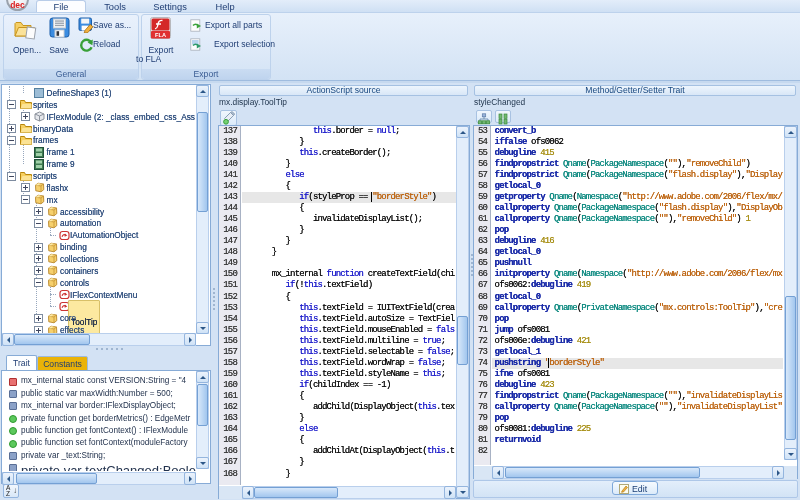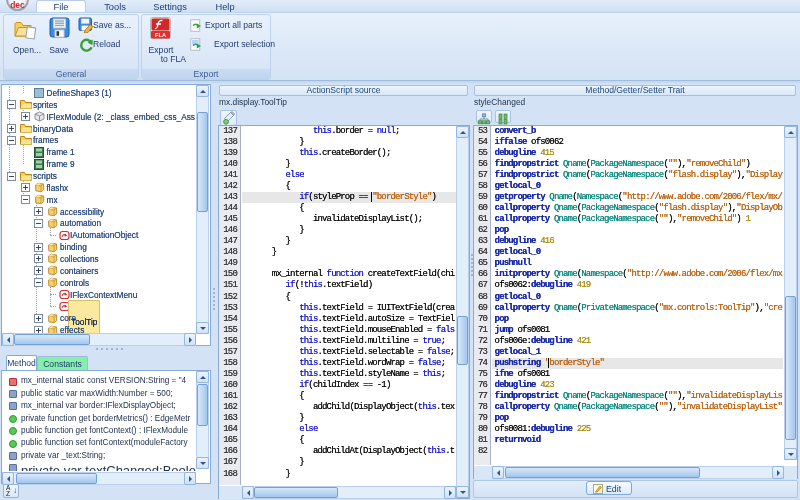--- a/index.html
+++ b/index.html
@@ -84,21 +84,21 @@
 <rect x="0.8" y="0.8" width="9" height="11.4" fill="#fdfdfd" stroke="#a8b0ba" stroke-width="0.8"></rect>
 <rect x="2" y="2" width="6.6" height="4.5" fill="#b8d4ee"></rect>
 <path d="M3 7.5 Q5.5 5 8 7.5" fill="none" stroke="#2f9a6a" stroke-width="1.6"></path>
 <path d="M6.8 5.4 L11 8 L6.8 10.6 Z" fill="#2f9a6a"></path>
 </svg>
 <div class="abs rtxt" style="left:2px;top:45px;width:50px;text-align:center">Open...</div>
 <div class="abs rtxt" style="left:40px;top:45px;width:38px;text-align:center">Save</div>
 <div class="abs rtxt" style="left:93px;top:20px">Save as...</div>
 <div class="abs rtxt" style="left:93px;top:39px">Reload</div>
 <div class="abs rtxt" style="left:136px;top:45px;width:50px;text-align:center">Export</div>
-<div class="abs rtxt" style="left:136px;top:54px;width:50px;text-align:right">to FLA</div>
+<div class="abs rtxt" style="left:136px;top:54px;width:50px;text-align:left">to FLA</div>
 <div class="abs rtxt" style="left:205px;top:20px">Export all parts</div>
 <div class="abs rtxt" style="left:214px;top:39px">Export selection</div>
 <div class="abs" style="left:1px;top:84px;width:210px;height:262px;border:1px solid #87abd6;background:#fff"></div>
 <div class="abs trk" style="left:196px;top:85px;width:13px;height:249px"></div>
 <div class="abs sbtn" style="left:196px;top:85px;width:13px;height:12px">
     <i style="left:3px;top:1px;border-bottom-color:#2c5788"></i>
   </div>
 <div class="abs sbtn" style="left:196px;top:322px;width:13px;height:12px">
     <i style="left:3px;top:4px;border-top-color:#2c5788"></i>
   </div>
@@ -296,22 +296,22 @@
     <div class="abs tree" style="left:58px;top:240.0px;line-height:10.5px">effects</div>
   </div>
 <div class="abs" style="left:96px;top:348px;width:30px;height:3px;display:flex;gap:3px">
     <i style="width:2px;height:2px;background:#8ea6c4;border-radius:50%"></i>
     <i style="width:2px;height:2px;background:#8ea6c4;border-radius:50%"></i>
     <i style="width:2px;height:2px;background:#8ea6c4;border-radius:50%"></i>
     <i style="width:2px;height:2px;background:#8ea6c4;border-radius:50%"></i>
     <i style="width:2px;height:2px;background:#8ea6c4;border-radius:50%"></i>
     <i style="width:2px;height:2px;background:#8ea6c4;border-radius:50%"></i>
   </div>
-<div class="abs" style="left:37px;top:356px;width:51px;height:15px;background:#86efac;border:1px solid #9cbadf;border-radius:2px 2px 0 0;color:#1f3d73;font-size:8.6px;text-align:center;line-height:14px">Constants</div>
-<div class="abs" style="left:6px;top:355px;width:31px;height:16px;background:#fdfeff;border:1px solid #87abd6;border-bottom:none;border-radius:2px 2px 0 0;color:#1f3d73;font-size:8.6px;text-align:center;line-height:15px">Method</div>
+<div class="abs" style="left:37px;top:356px;width:51px;height:15px;background:#eab308;border:1px solid #9cbadf;border-radius:2px 2px 0 0;color:#1f3d73;font-size:8.6px;text-align:center;line-height:14px">Constants</div>
+<div class="abs" style="left:6px;top:355px;width:31px;height:16px;background:#fdfeff;border:1px solid #87abd6;border-bottom:none;border-radius:2px 2px 0 0;color:#1f3d73;font-size:8.6px;text-align:center;line-height:15px">Trait</div>
 <div class="abs" style="left:1px;top:370px;width:210px;height:114px;border:1px solid #87abd6;background:#fff"></div>
 <div class="abs trk" style="left:196px;top:371px;width:13px;height:98px"></div>
 <div class="abs sbtn" style="left:196px;top:371px;width:13px;height:12px">
     <i style="left:3px;top:1px;border-bottom-color:#2c5788"></i>
   </div>
 <div class="abs sbtn" style="left:196px;top:457px;width:13px;height:12px">
     <i style="left:3px;top:4px;border-top-color:#2c5788"></i>
   </div>
 <div class="abs thv" style="left:197px;top:384px;width:11px;height:42px"></div>
 <div class="abs trk" style="left:2px;top:472px;width:194px;height:13px"></div>
@@ -543,18 +543,18 @@
 <div class="abs thv" style="left:785px;top:296px;width:11px;height:144px"></div>
 <div class="abs trk" style="left:492px;top:466px;width:292px;height:13px"></div>
 <div class="abs sbtn" style="left:492px;top:466px;width:12px;height:13px">
     <i style="left:1px;top:3px;border-right-color:#2c5788"></i>
   </div>
 <div class="abs sbtn" style="left:772px;top:466px;width:12px;height:13px">
     <i style="left:4px;top:3px;border-left-color:#2c5788"></i>
   </div>
 <div class="abs thh" style="left:505px;top:467px;width:195px;height:11px"></div>
 <div class="abs" style="left:473px;top:480px;width:325px;height:18px;background:linear-gradient(#e3eefb,#d2e3f5);border:1px solid #aec7e8;border-radius:2px"></div>
-<div class="abs" style="left:586px;top:481px;width:46px;height:14px;background:linear-gradient(#f6fafe,#dcebfa);border:1px solid #7fa8d9;border-radius:3px">
+<div class="abs" style="left:612px;top:481px;width:46px;height:14px;background:linear-gradient(#f6fafe,#dcebfa);border:1px solid #7fa8d9;border-radius:3px">
 <svg style="position:absolute;left:6px;top:1.5px" width="10" height="10" viewBox="0 0 10 10">
       <rect x="0.5" y="0.5" width="9" height="9" fill="#fdfdf0" stroke="#b0a878"></rect>
       <path d="M3 7 L7 2 L8.5 3.5 L4.5 8 L2.5 8.3 Z" fill="#f0b040" stroke="#a8700e" stroke-width="0.6"></path>
     </svg>
 <span style="position:absolute;left:19px;top:1.5px;font-size:8.8px;color:#1c3f75">Edit</span>
   </div>
 </body></html>

